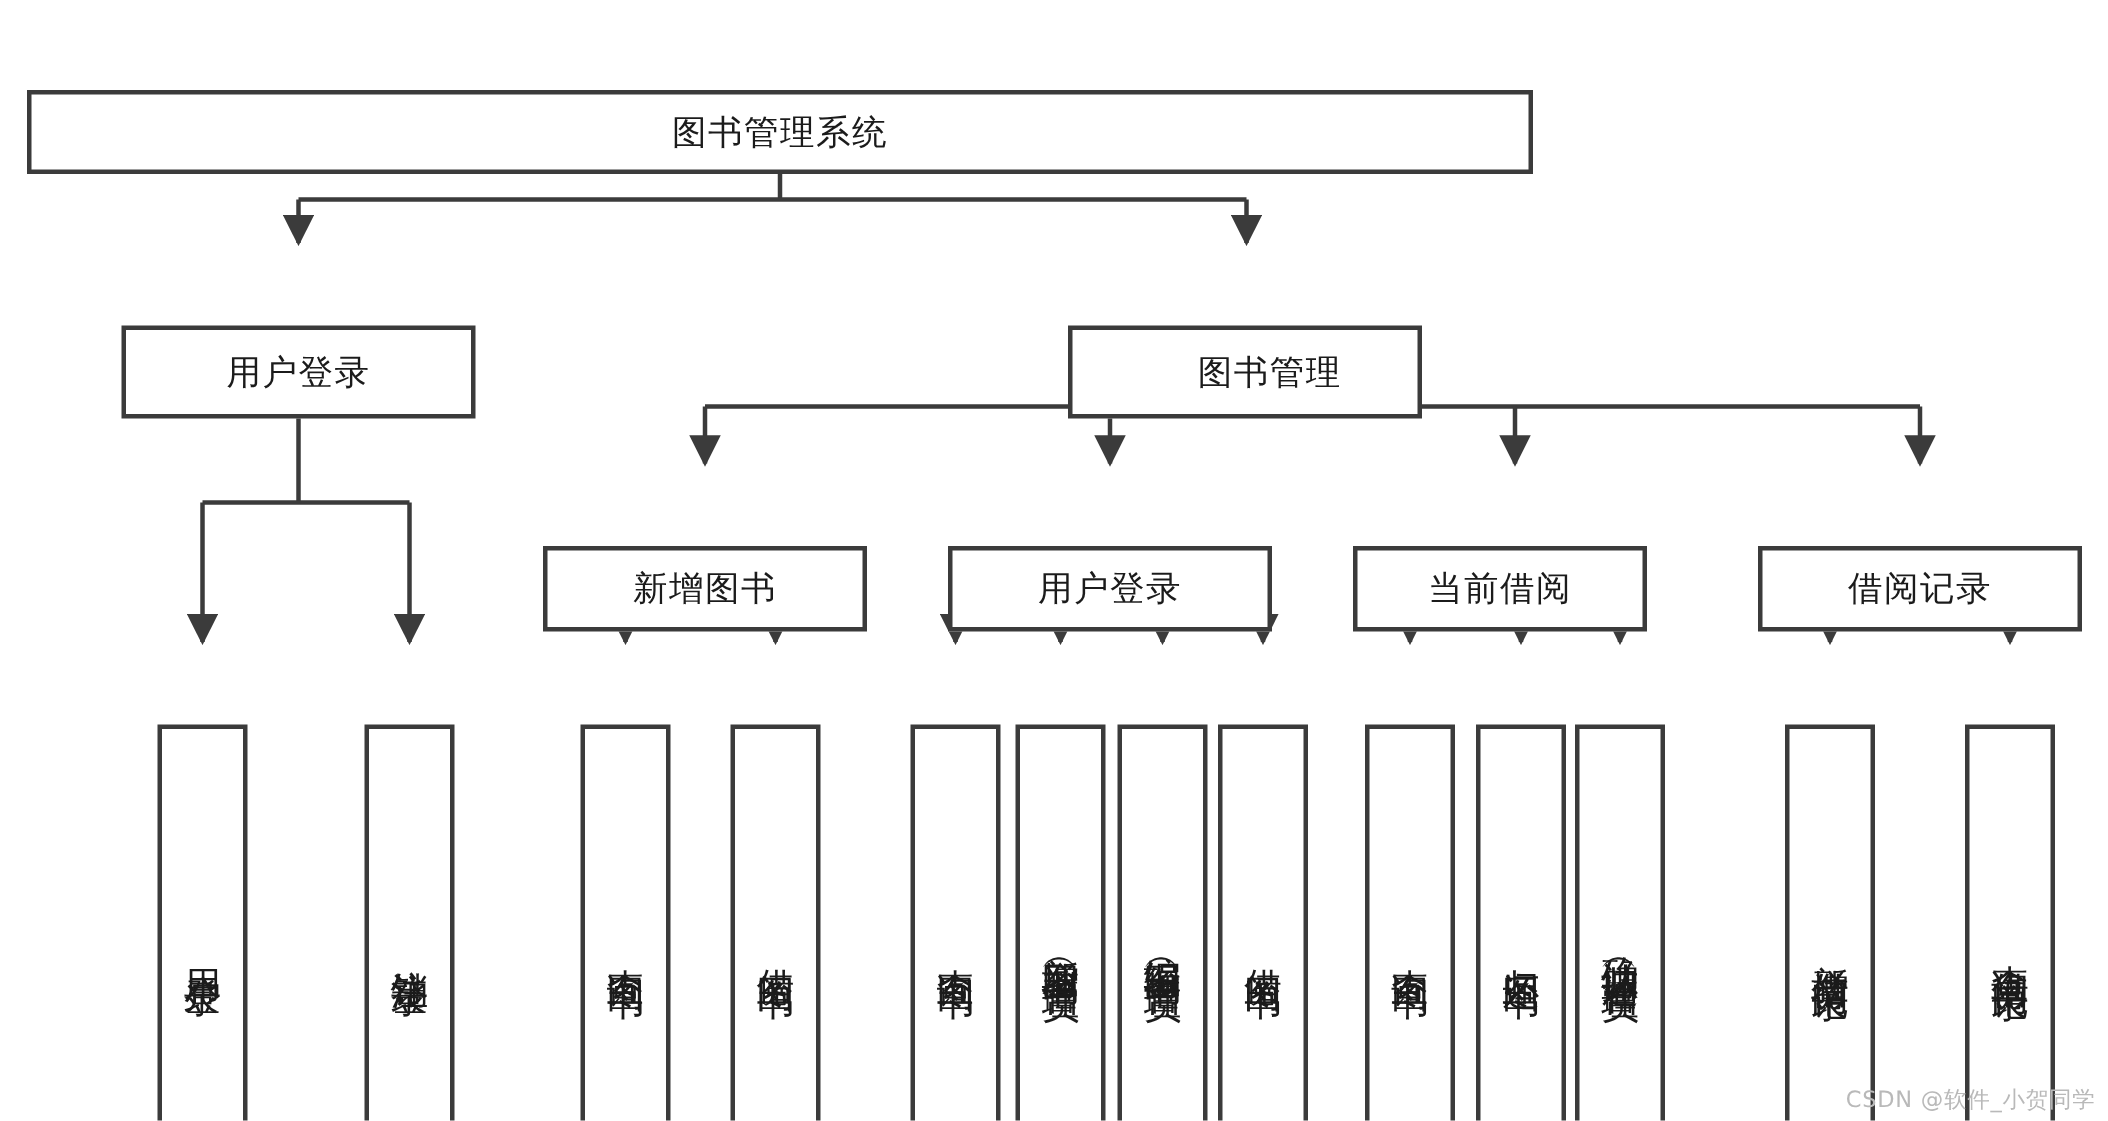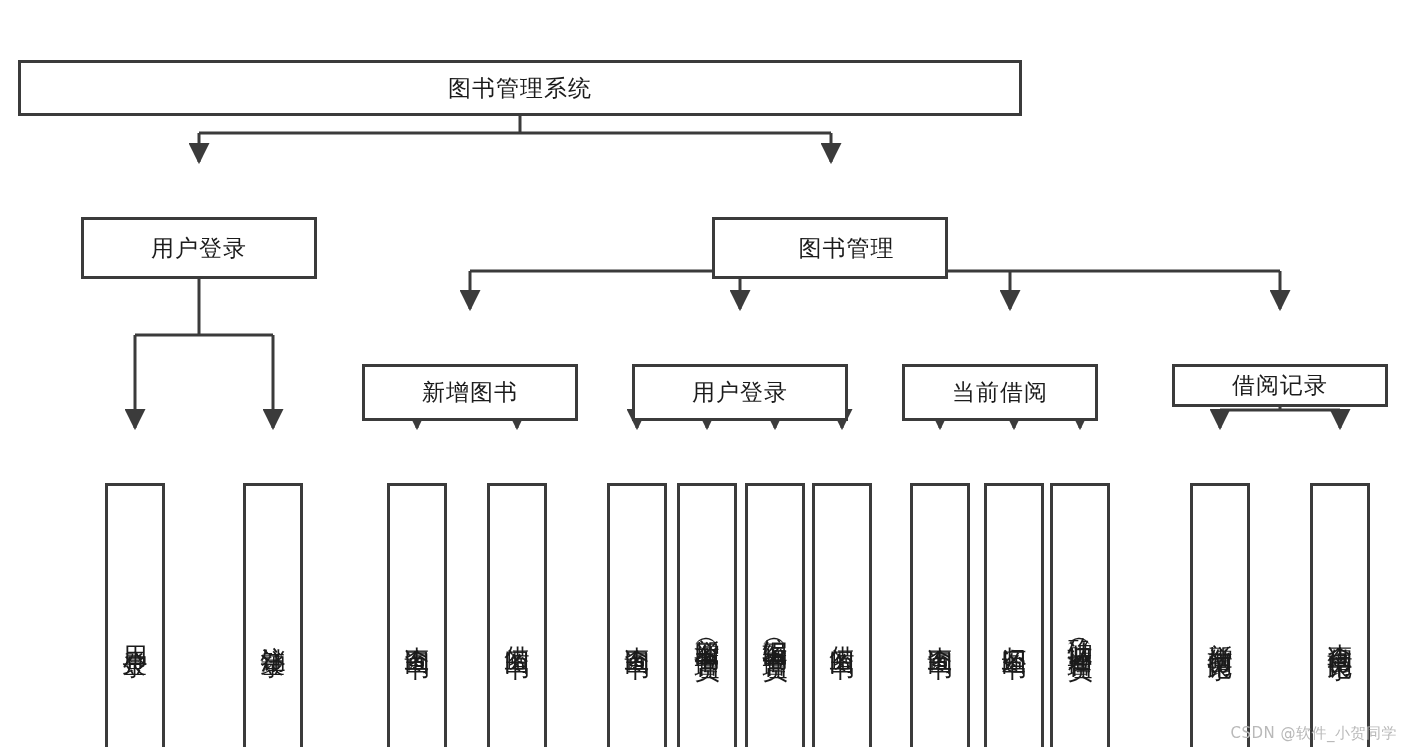--- a/index.html
+++ b/index.html
@@ -138,21 +138,21 @@
 
   <div class="node horizontal" id="node-l3-0" style="left: 362px; top: 317px; width: 216px; height: 57px;">
     <span class="label">新增图书</span>
   </div>
   <div class="node horizontal" id="node-l3-1" style="left: 632px; top: 317px; width: 216px; height: 57px;">
     <span class="label">用户登录</span>
   </div>
   <div class="node horizontal" id="node-l3-2" style="left: 902px; top: 317px; width: 196px; height: 57px;">
     <span class="label">当前借阅</span>
   </div>
-  <div class="node horizontal" id="node-l3-3" style="left: 1172px; top: 317px; width: 216px; height: 43px;">
+  <div class="node horizontal" id="node-l3-3" style="left: 1172px; top: 317px; width: 216px; height: 57px;">
     <span class="label">借阅记录</span>
   </div>
 
   <div class="node vertical" id="node-leaf-0" style="left: 105px; top: 436px; width: 60px; height: 297px;">
     <span class="label">用户登录</span>
   </div>
   <div class="node vertical" id="node-leaf-1" style="left: 243px; top: 436px; width: 60px; height: 297px;">
     <span class="label">注销登录</span>
   </div>
   <div class="node vertical" id="node-leaf-2" style="left: 387px; top: 436px; width: 60px; height: 297px;">

